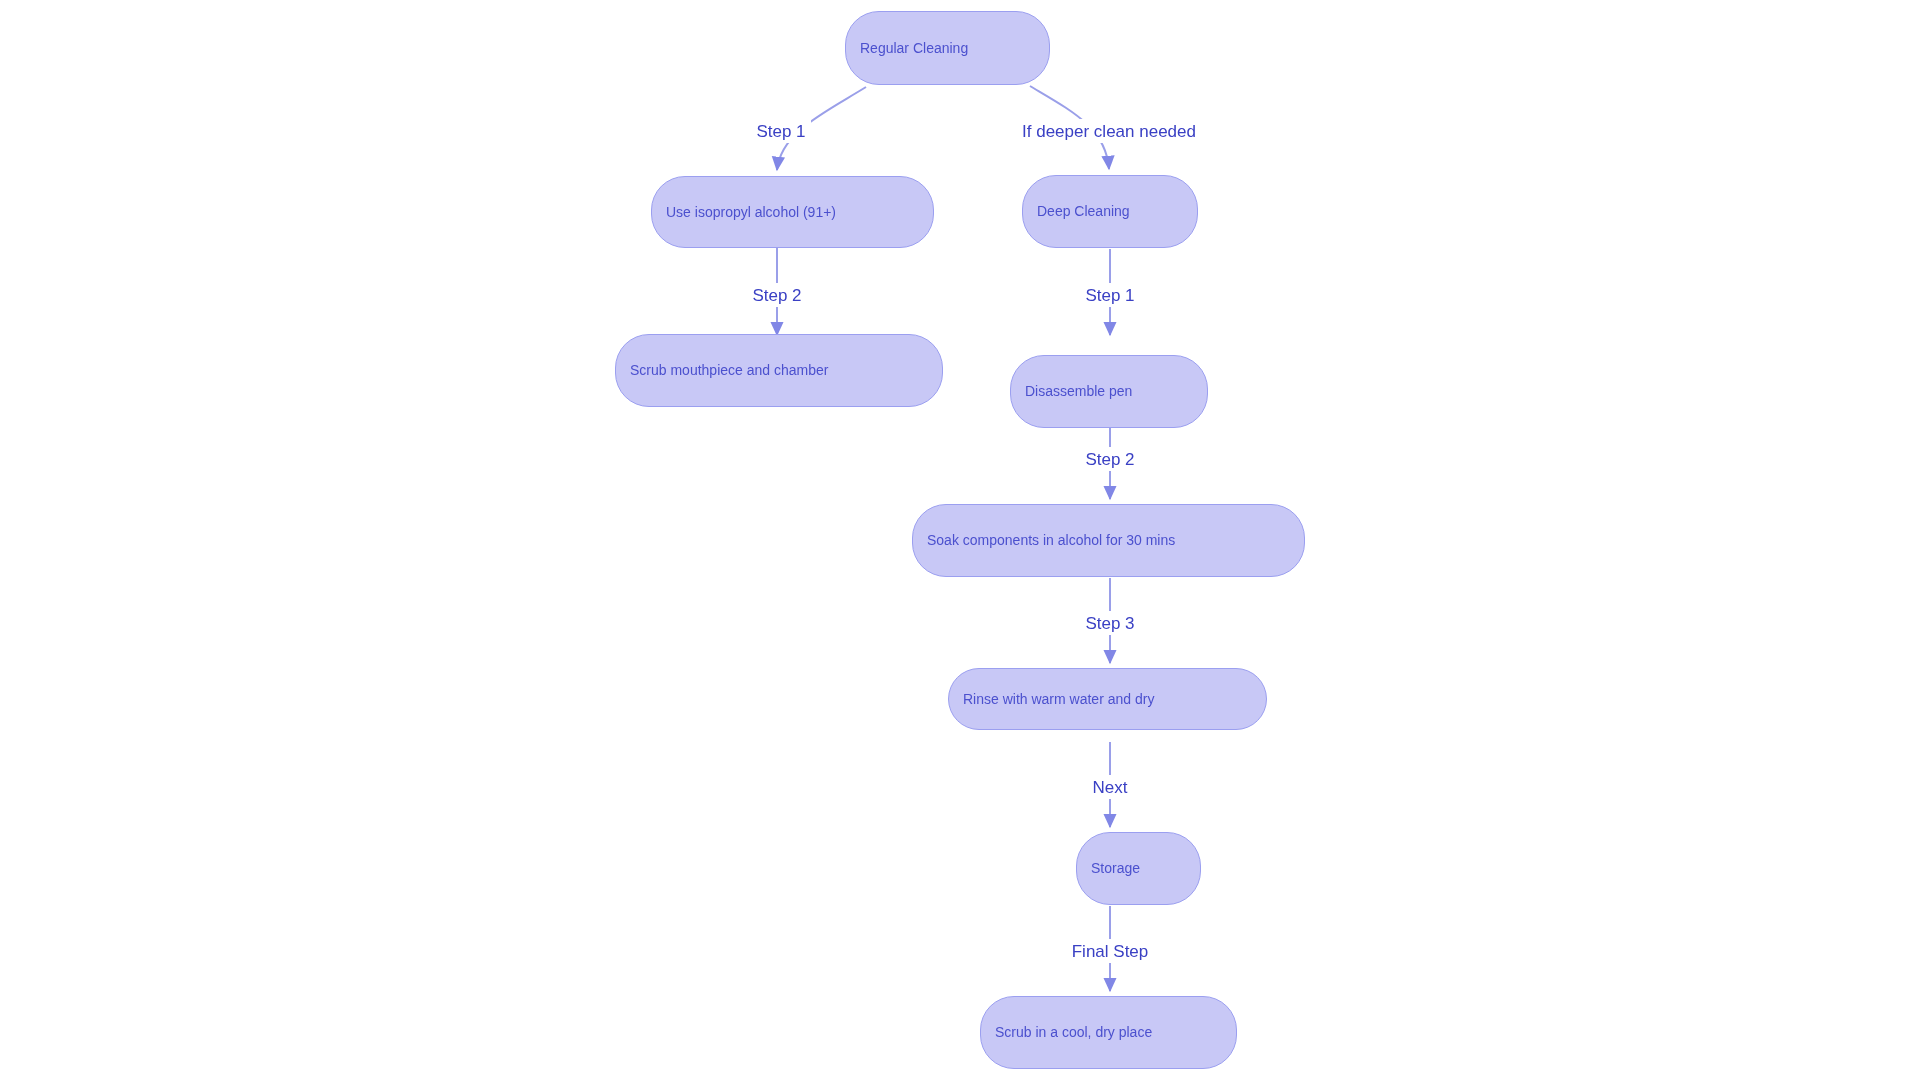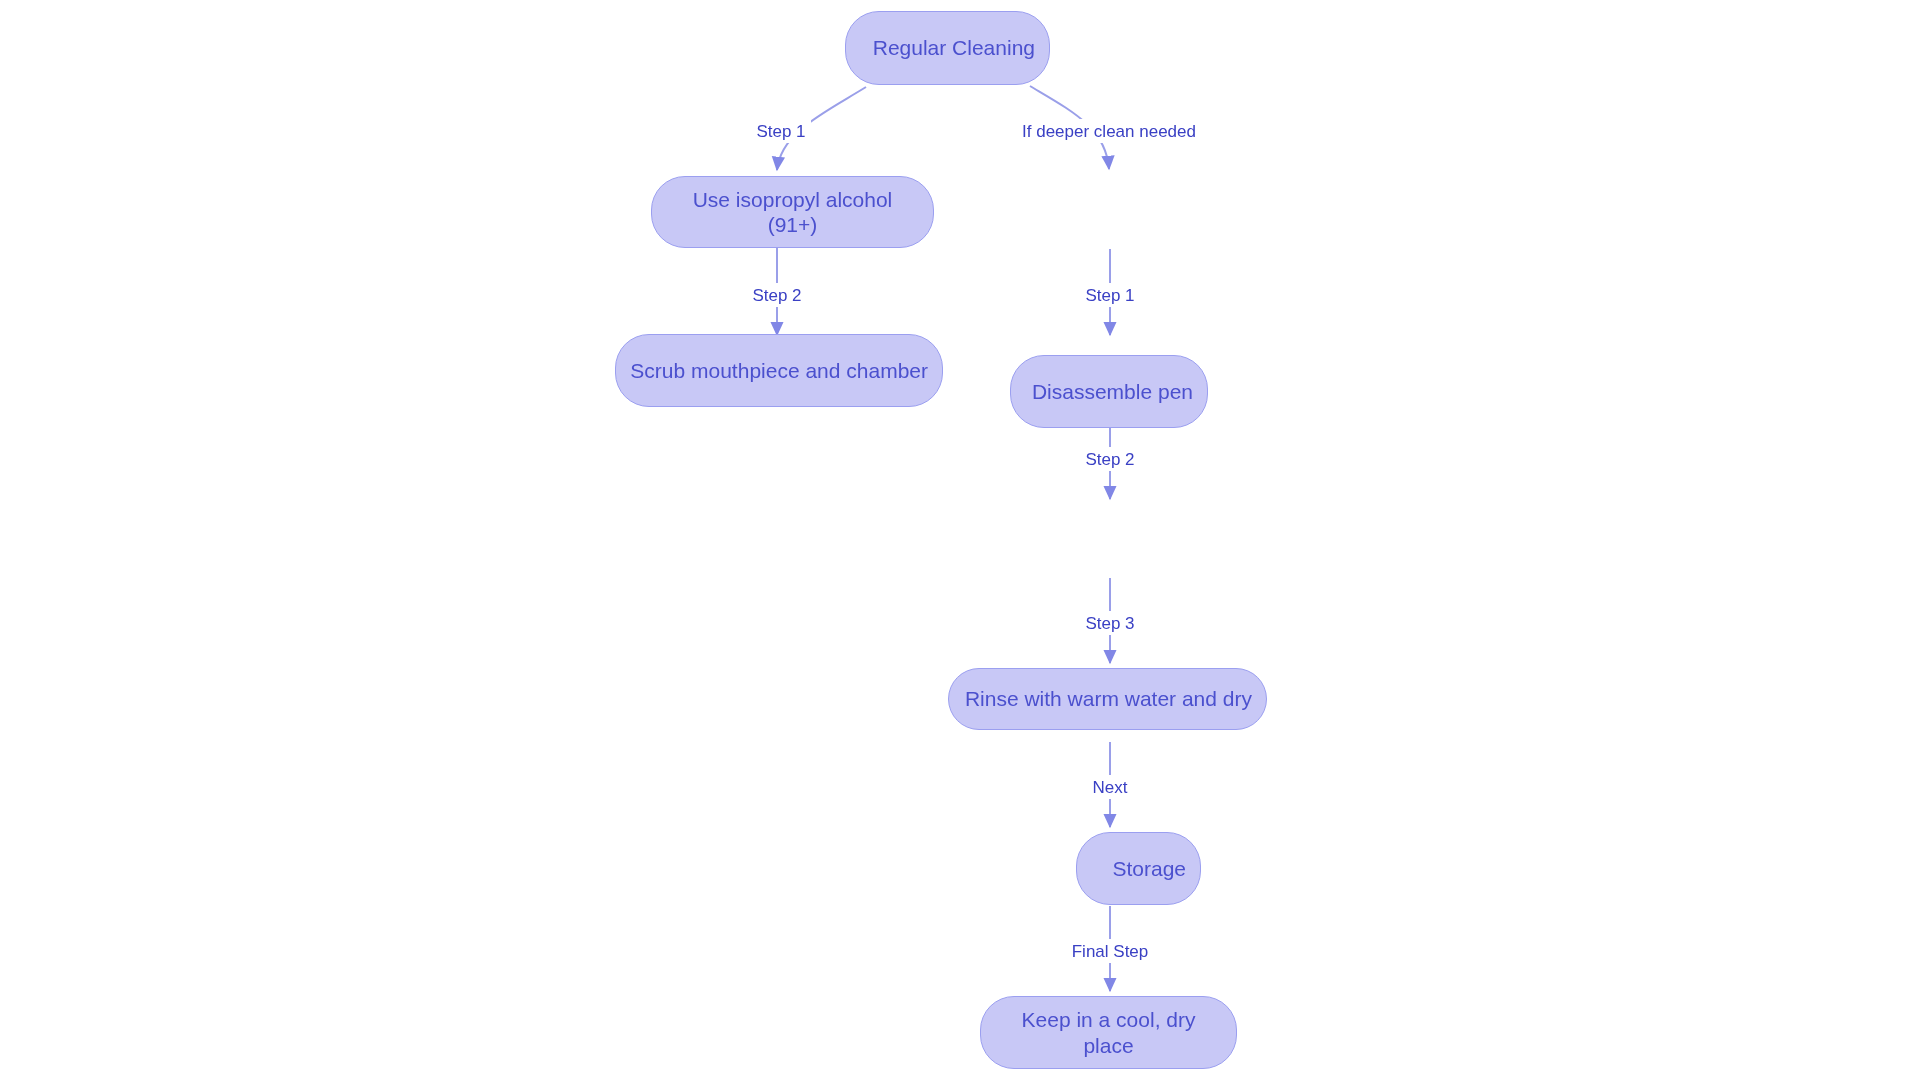--- a/index.html
+++ b/index.html
@@ -30,27 +30,27 @@
     fill:var(--edge-label-text);
     font-size:17px;
     text-anchor:middle;
     font-family:"Liberation Sans", sans-serif;
   }
   .node{
     position:absolute;
     box-sizing:border-box;
     display:flex;
     align-items:center;
-    justify-content:flex-end;
+    justify-content:flex-start;
     text-align:center;
     background:var(--node-fill);
     border:1.4px solid var(--node-border);
     border-radius:34px;
     color:var(--node-text);
-    font-size:21px;
+    font-size:14px;
     line-height:1.2;
     padding:16px 14px;
   }
 </style>
 </head>
 <body>
 
 <div class="canvas">
 
   <svg class="edges" width="1920" height="1083" viewBox="0 0 1920 1083">
@@ -104,35 +104,41 @@
   </svg>
 
   <div class="node" style="left:845px;top:11px;width:205px;height:74px">
     <span>Regular Cleaning</span>
   </div>
 
   <div class="node" style="left:651px;top:176px;width:283px;height:72px">
     <span>Use isopropyl alcohol (91+)</span>
   </div>
 
+  <div class="node" style="left:1022px;top:175px;width:176px;height:73px">
+    <span>Deep Cleaning</span>
+  </div>
 
   <div class="node" style="left:615px;top:334px;width:328px;height:73px">
     <span>Scrub mouthpiece and chamber</span>
   </div>
 
   <div class="node" style="left:1010px;top:355px;width:198px;height:73px">
     <span>Disassemble pen</span>
   </div>
 
+  <div class="node" style="left:912px;top:504px;width:393px;height:73px">
+    <span>Soak components in alcohol for 30 mins</span>
+  </div>
 
   <div class="node" style="left:948px;top:668px;width:319px;height:62px">
     <span>Rinse with warm water and dry</span>
   </div>
 
   <div class="node" style="left:1076px;top:832px;width:125px;height:73px">
     <span>Storage</span>
   </div>
 
   <div class="node" style="left:980px;top:996px;width:257px;height:73px">
-    <span>Keep in a cool, dry place</span>
+    <span>Scrub in a cool, dry place</span>
   </div>
 
 </div>
 
 </body></html>

